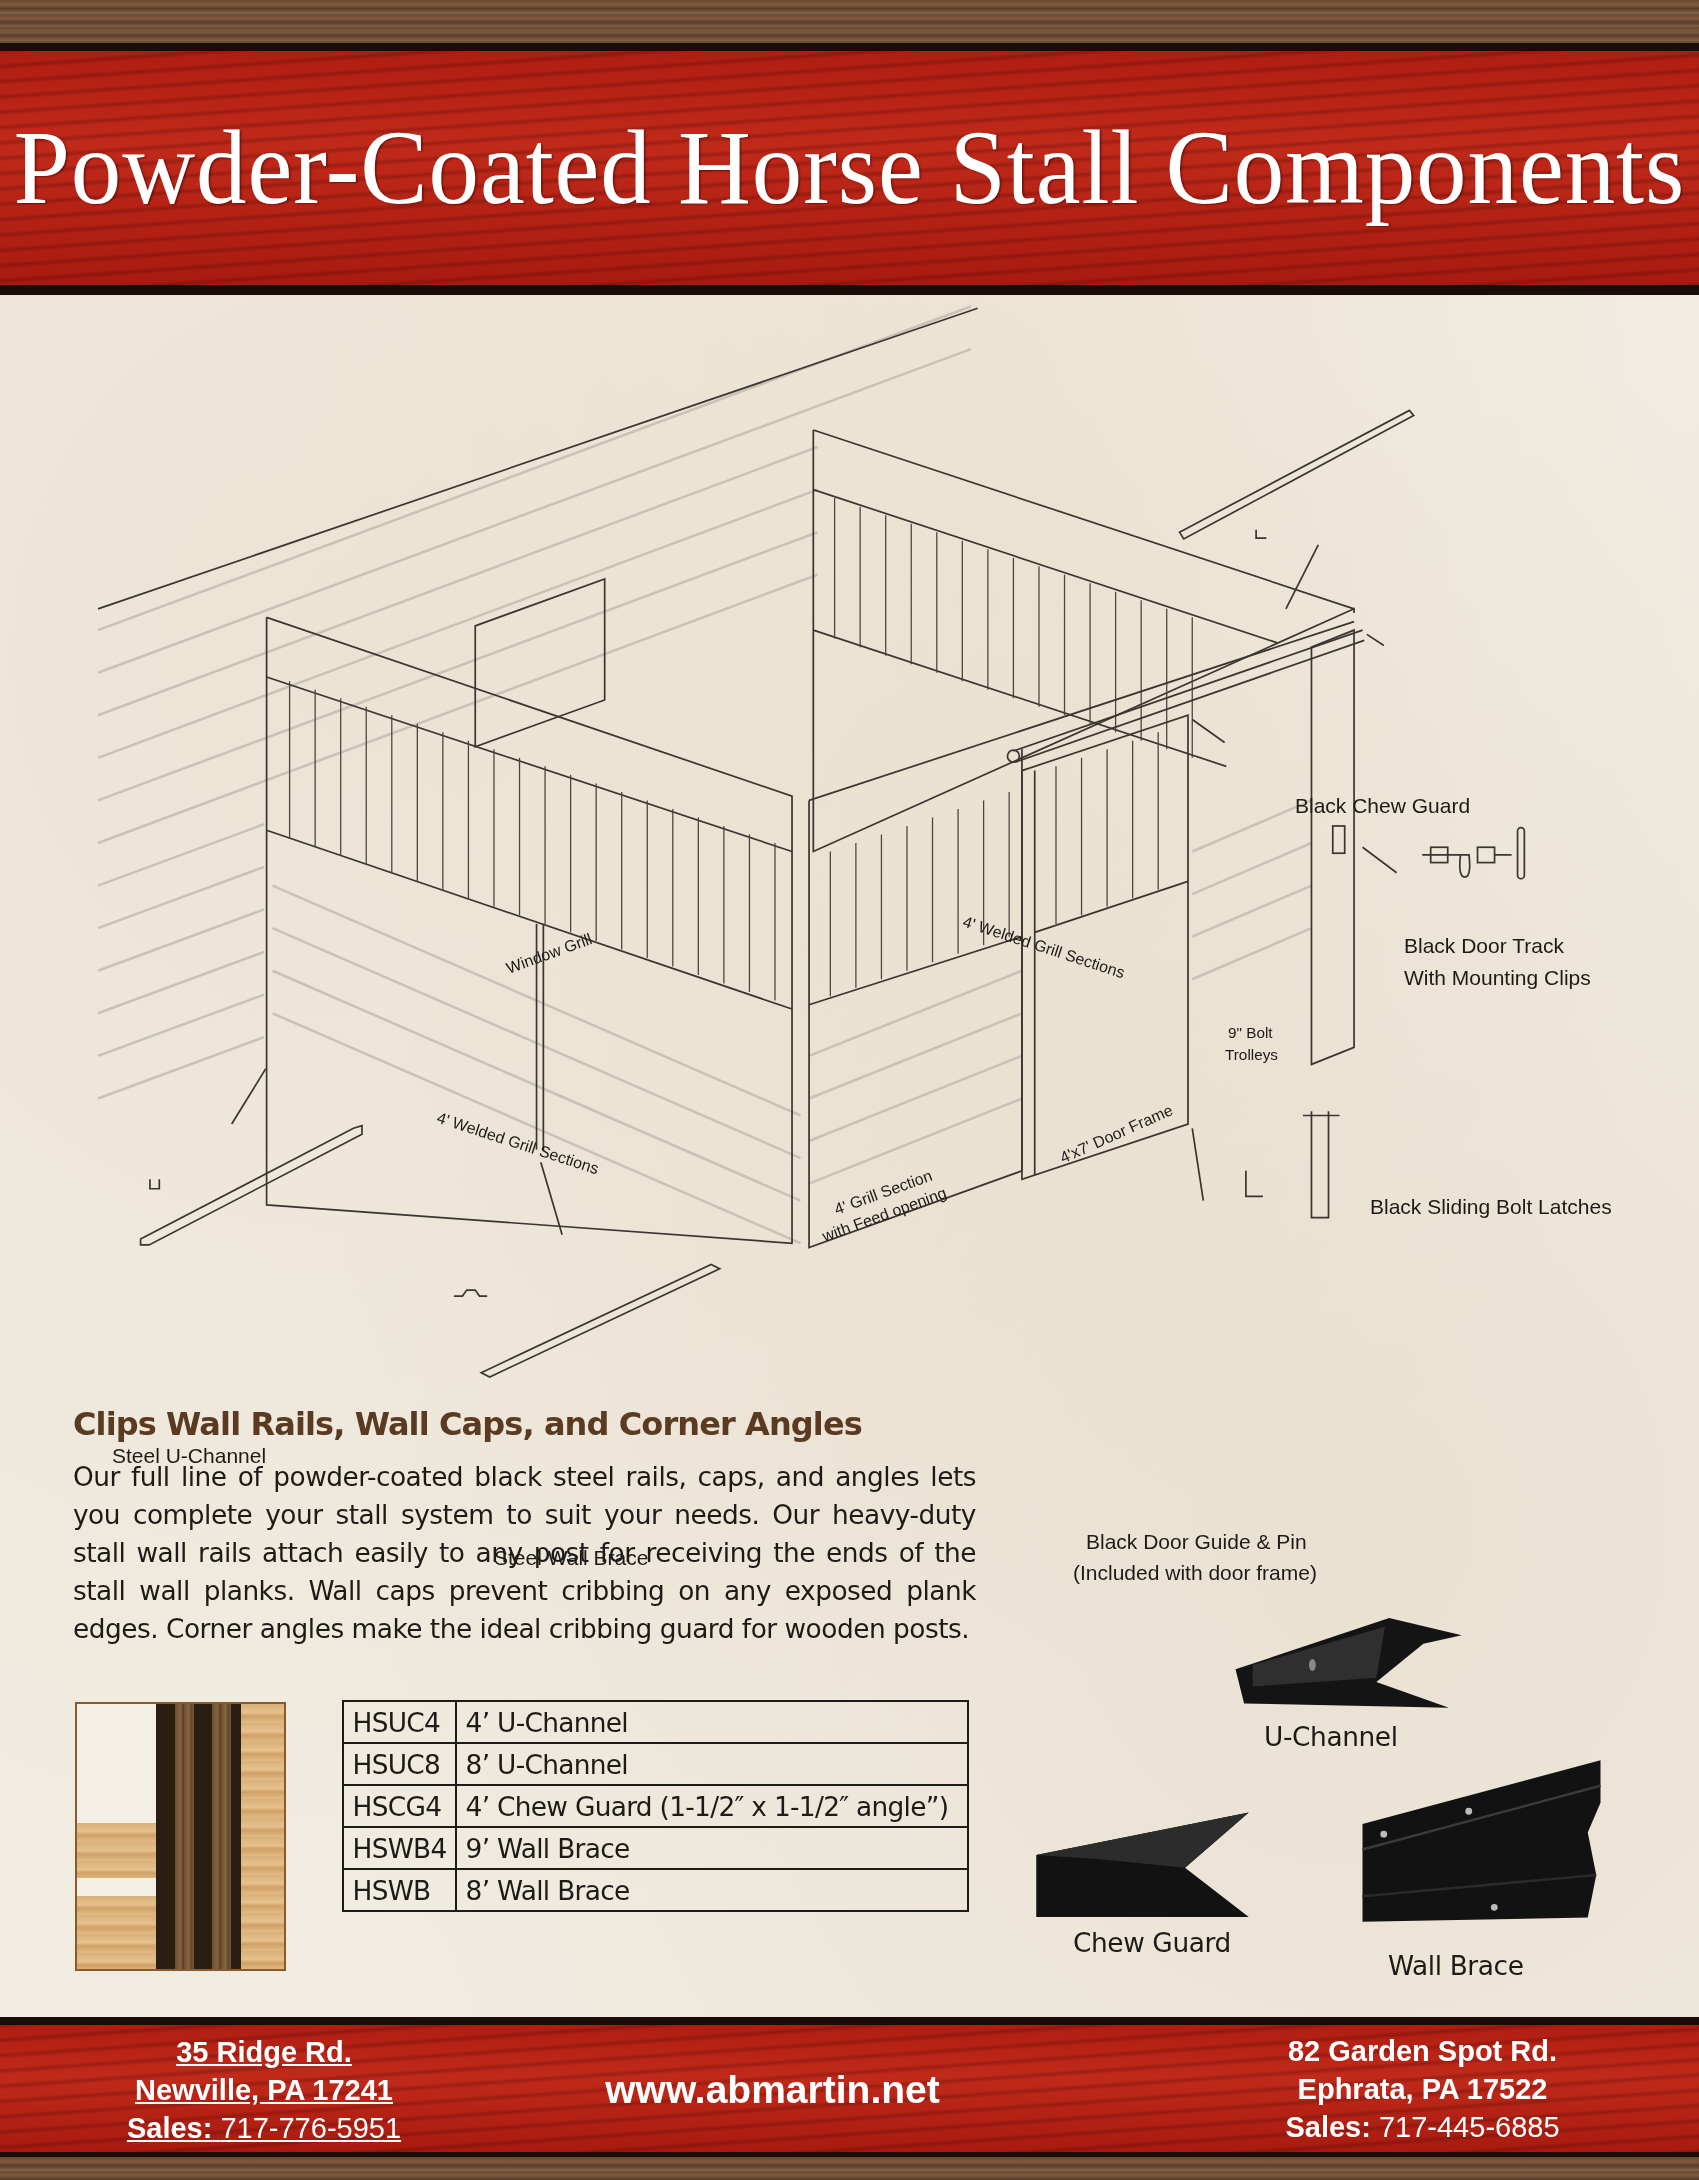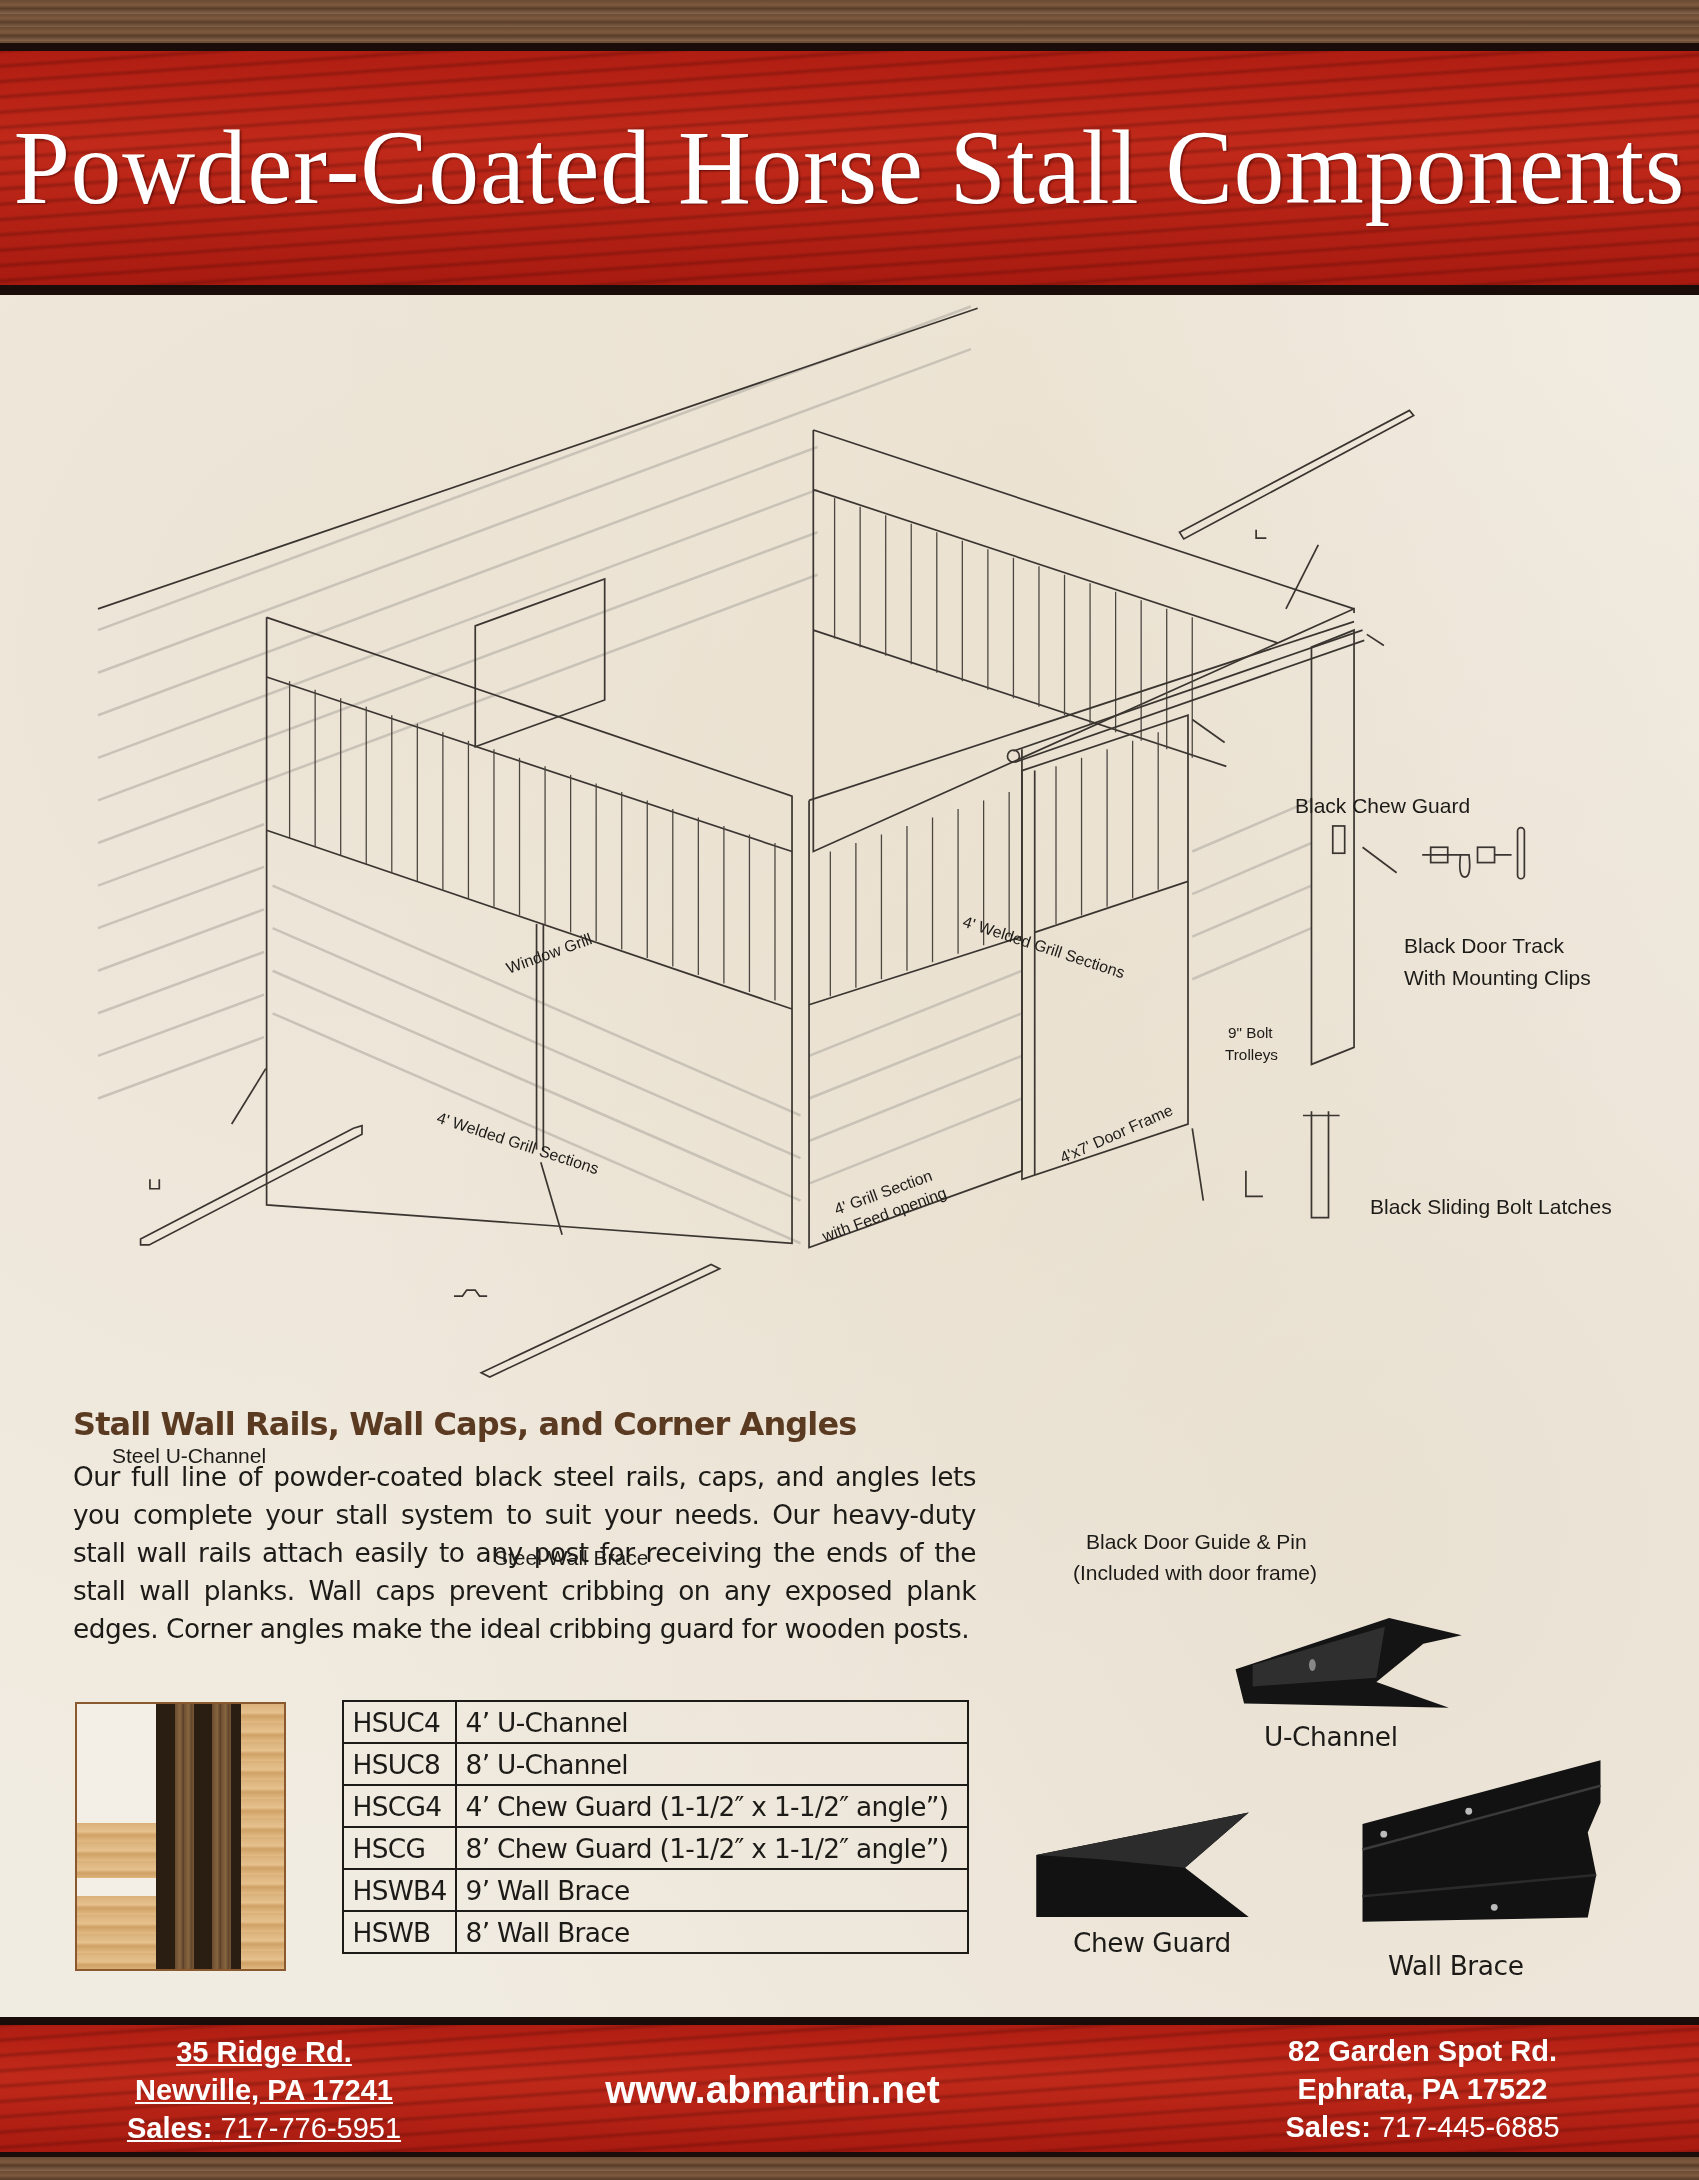--- a/index.html
+++ b/index.html
@@ -244,21 +244,21 @@
   <div class="dlabel rot" style="left:831px; top:901px; transform:rotate(-20deg);">4' Grill Section</div>
   <div class="dlabel rot" style="left:819px; top:928px; transform:rotate(-20deg);">with Feed opening</div>
   <div class="dlabel rot" style="left:1056px; top:850px; transform:rotate(-24deg);">4'x7' Door Frame</div>
   <div class="dlabel" style="left:1370px; top:893px;">Black Sliding Bolt Latches</div>
   <div class="dlabel" style="left:112px; top:1126px;margin-top:16px;">Steel U-Channel</div>
   <div class="dlabel" style="left:494px; top:1244px;">Steel Wall Brace</div>
   <div class="dlabel" style="left:1086px; top:1228px;">Black Door Guide &amp; Pin</div>
   <div class="dlabel" style="left:1073px; top:1259px;">(Included with door frame)</div>
 </div>
 
-<div class="section-title">Stall Wall Rails, Wall Caps, and Corner Angles</div>
+<div class="section-title">Clips Wall Rails, Wall Caps, and Corner Angles</div>
 <div class="section-body">Our full line of powder-coated black steel rails, caps, and angles lets you complete your stall system to suit your needs. Our heavy-duty stall wall rails attach easily to any post for receiving the ends of the stall wall planks. Wall caps prevent cribbing on any exposed plank edges. Corner angles make the ideal cribbing guard for wooden posts.</div>
 
 <div class="photo-post">
   <div class="plank" style="left:0; top:119px; width:94px; height:55px;"></div>
   <div class="plank" style="left:0; top:192px; width:94px; height:77px;"></div>
   <div class="dark" style="left:79px; top:0; width:85px; height:269px;"></div>
   <div class="mid" style="left:98px; top:0; width:19px; height:269px;"></div>
   <div class="mid" style="left:135px; top:0; width:19px; height:269px;"></div>
   <div class="plank" style="left:164px; top:0; width:48px; height:269px;"></div>
 </div>
@@ -269,24 +269,20 @@
         <td class="code">HSUC4</td>
         <td>4’ U-Channel</td>
       </tr>
     <tr>
         <td class="code">HSUC8</td>
         <td>8’ U-Channel</td>
       </tr>
     <tr>
         <td class="code">HSCG4</td>
         <td>4’ Chew Guard (1-1/2″ x 1-1/2″ angle”)</td>
-      </tr>
-    <tr>
-        <td class="code">HSCG</td>
-        <td>8’ Chew Guard (1-1/2″ x 1-1/2″ angle”)</td>
       </tr>
     <tr>
         <td class="code">HSWB4</td>
         <td>9’ Wall Brace</td>
       </tr>
     <tr>
         <td class="code">HSWB</td>
         <td>8’ Wall Brace</td>
       </tr>
   </tbody>

